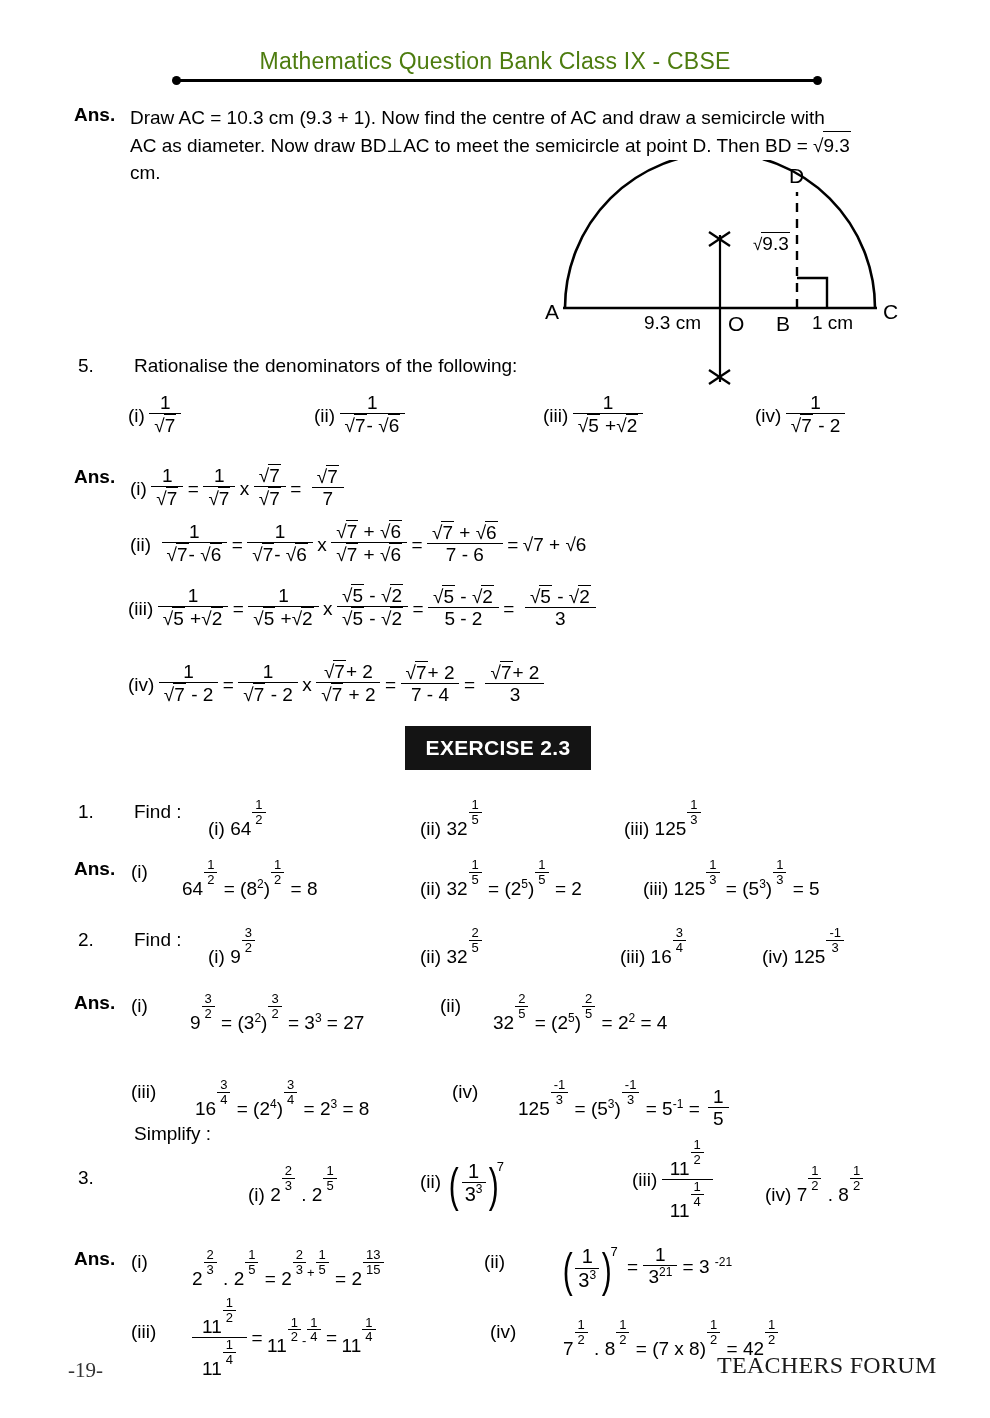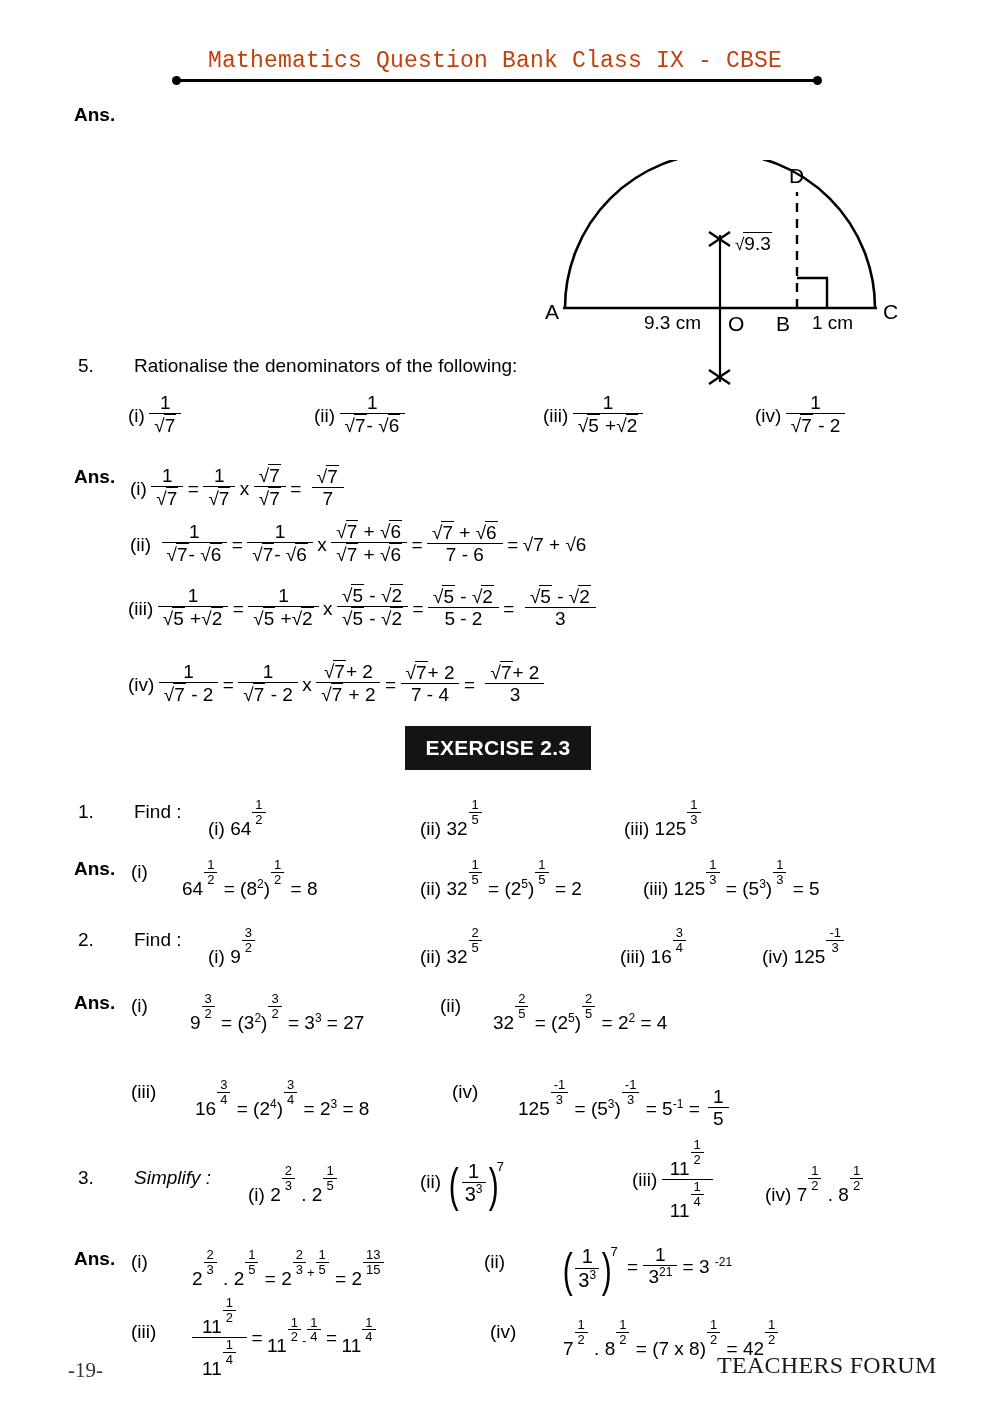--- a/index.html
+++ b/index.html
@@ -16,24 +16,24 @@
     overflow: hidden;
   }
 
   
   #header-area {
     position: absolute;
     top: 48px; left: 0; width: 990px;
   }
   #header-title {
     text-align: center;
-    font-family: Liberation Mono, monospace;
+    font-family: Liberation Sans, sans-serif;
     font-size: 23px;
     letter-spacing: .2px;
-    color: #c2410c;
+    color: #4d7c0f;
   }
   #header-rule {
     position: absolute;
     top: 28px;
     left: 172px;
     width: 650px;
     height: 9px;
   }
   #header-rule .bar {
     position: absolute;
@@ -161,20 +161,26 @@
     <div class="dot left"></div>
     <div class="bar"></div>
     <div class="dot right"></div>
   </div>
 </div>
 
 <div class="blk" style="left:74px; top:104px; width:870px;">
   <div style="display:flex;">
     <div class="lbl-bold" style="width:56px; flex:none;">Ans.</div>
     <div class="txt" style="flex:1;">
+      <div>Draw AC = 10.3 cm (9.3 + 1). Now find the centre of AC and draw a semicircle with</div>
+      <div>
+        <span>AC as diameter. Now draw BD</span><span>⊥</span><span>AC to meet the semicircle at point D. Then BD =</span>
+        <span class="rad"><span class="sign">√</span><span class="body">9.3</span></span>
+      </div>
+      <div>cm.</div>
     </div>
   </div>
 </div>
 
 <div id="diagram">
   <svg width="400" height="230" viewBox="0 0 400 230">
 
     <path d="M 25 148 A 155 155 0 0 1 335 148" fill="none" stroke="#000" stroke-width="2.6"></path>
 
     <line x1="23" y1="148" x2="337" y2="148" stroke="#000" stroke-width="2.6"></line>
@@ -192,21 +198,21 @@
     <polyline points="257,118 287,118 287,148" fill="none" stroke="#000" stroke-width="2.4"></polyline>
   </svg>
 
   <div class="num" style="position:absolute; left:5px; top:140px; font-size:21px;">A</div>
   <div class="num" style="position:absolute; left:343px; top:140px; font-size:21px;">C</div>
   <div class="num" style="position:absolute; left:249px; top:4px; font-size:21px;">D</div>
   <div class="num" style="position:absolute; left:188px; top:152px; font-size:21px;">O</div>
   <div class="num" style="position:absolute; left:236px; top:152px; font-size:21px;">B</div>
   <div class="num" style="position:absolute; left:104px; top:152px; font-size:19px;">9.3 cm</div>
   <div class="num" style="position:absolute; left:272px; top:152px; font-size:19px;">1 cm</div>
-  <div style="position:absolute; left:195px; top:72px; font-size:19px;">
+  <div style="position:absolute; left:213px; top:72px; font-size:19px;">
     <span class="rad radsm"><span class="sign">√</span><span class="body">9.3</span></span>
   </div>
 </div>
 
 <div class="blk txt" style="left:78px; top:352px;">5.</div>
 <div class="blk txt" style="left:134px; top:352px;">Rationalise the denominators of the following:</div>
 
 <div class="blk" style="left:128px; top:392px;">
   <span class="txt">(i)</span>
   <span class="frac txt">
@@ -453,21 +459,21 @@
   <span>=</span>
   <span><span>5</span><span class="sup">-1</span></span>
   <span>=</span>
   <span class="frac" style="font-size:19px; margin-left:3px;">
     <span class="n">1</span>
     <span class="d">5</span>
   </span>
 </div>
 
 <div class="blk txt" style="left:78px; top:1164px;">3.</div>
-<div class="blk txt" style="left:134px; top:1164px;font-style:italic;">Simplify :</div>
+<div class="blk txt" style="left:134px; top:1120px;">Simplify :</div>
 
 <div class="blk txt" style="left:248px; top:1164px;">
   <span>(i)</span>
   <span>2</span><span class="expfrac"><span class="n">2</span><span class="d">3</span></span>
   <span>.</span>
   <span>2</span><span class="expfrac"><span class="n">1</span><span class="d">5</span></span>
 </div>
 
 <div class="blk txt" style="left:420px; top:1160px;">
   <span>(ii)</span>

